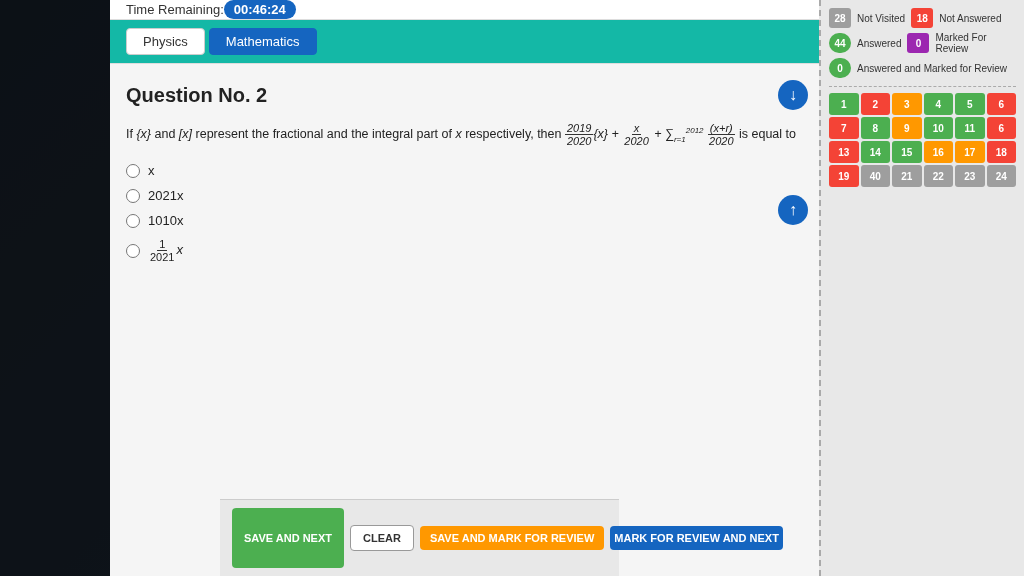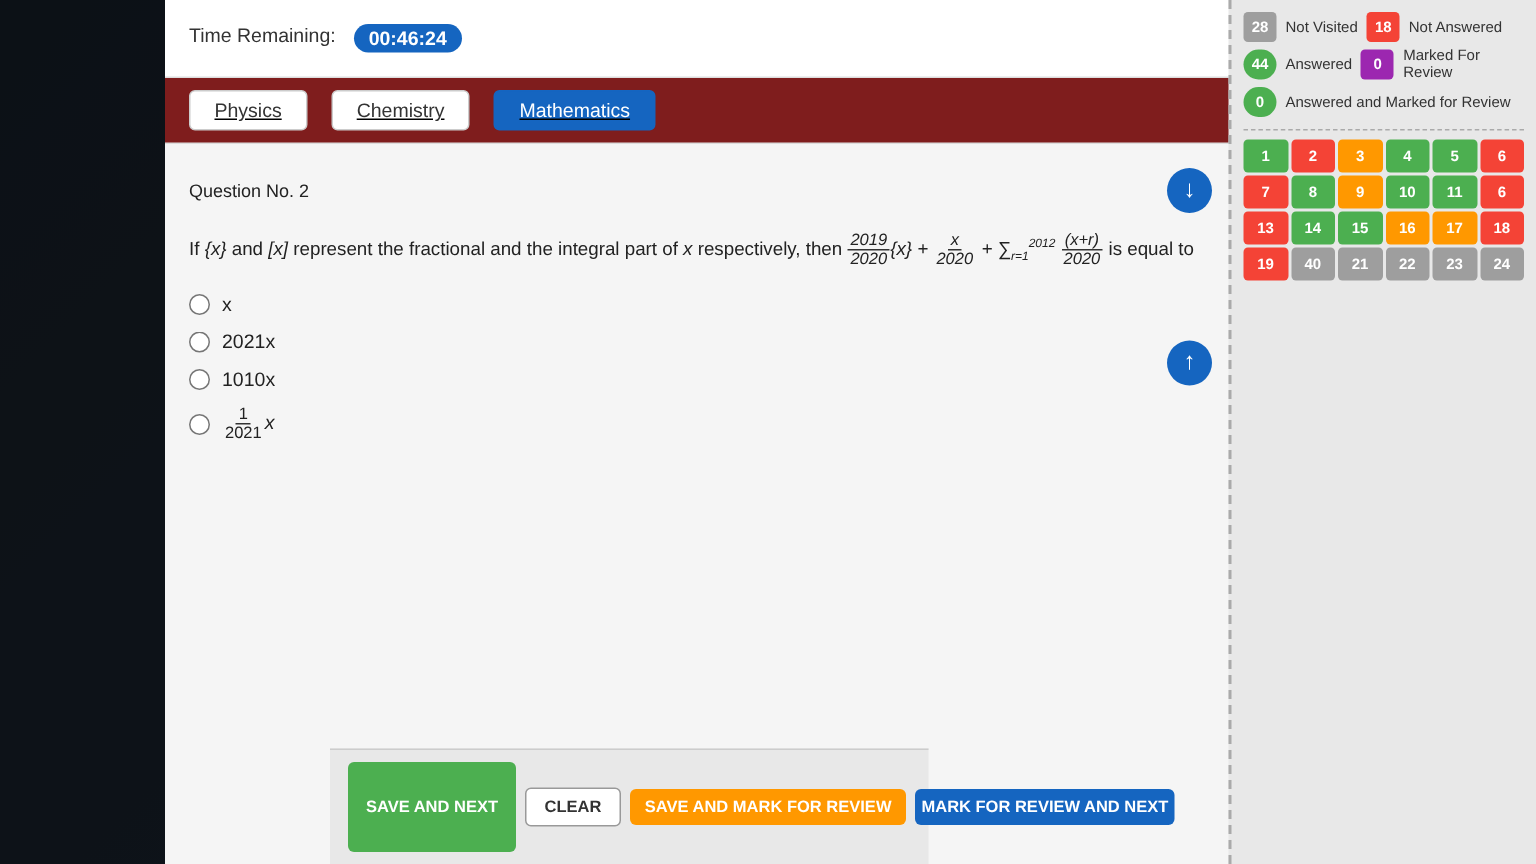--- a/index.html
+++ b/index.html
@@ -42,48 +42,47 @@
       width: 205px;
       height: 100%;
       background: #e8e8e8;
       border-left: 2px dashed #aaa;
       padding: 8px;
     }
 
     
     .header {
       background: #fff;
-      padding: 16px 16px;
-      display: flex;
-      gap: 12px;
+      padding: 0 16px;
+      display: flex;
+      align-items: center;
       border-bottom: 1px solid #ddd;
     }
 
     .time-label {
       font-size: 13px;
       color: #333;
     }
 
     .time-badge {
       background: #1565c0;
       color: #fff;
       font-size: 13px;
       font-weight: bold;
       padding: 2px 10px;
       border-radius: 12px;
     }
 
     
     .tabs {
-      background: #7f1d1d;
+      background: #14b8a6;
       padding: 8px 16px;
       display: flex;
-      gap: 16px;
+      gap: 4px;
       border-bottom: 1px solid #ddd;
-      text-decoration: underline;
     }
 
     .tab {
       padding: 5px 16px;
       border: 1px solid #ccc;
       border-radius: 4px;
       font-size: 13px;
       cursor: pointer;
       background: #fff;
       color: #333;
@@ -103,22 +102,22 @@
     }
 
     .question-header {
       display: flex;
       align-items: center;
       justify-content: space-between;
       margin-bottom: 12px;
     }
 
     .question-title {
-      font-size: 12px;
-      font-weight: normal;
+      font-size: 20px;
+      font-weight: bold;
       color: #222;
     }
 
     .down-arrow-btn {
       background: #1565c0;
       border: none;
       border-radius: 50%;
       width: 30px; height: 30px;
       color: white;
       cursor: pointer;
@@ -322,21 +321,20 @@
 
 <div class="main-content">
 
   <div class="header">
     <span class="time-label">Time Remaining:</span>
     <span class="time-badge">00:46:24</span>
   </div>
 
   <div class="tabs">
     <button class="tab">Physics</button>
-    <button class="tab">Chemistry</button>
     <button class="tab active">Mathematics</button>
   </div>
 
   <div class="question-area">
     <div class="question-header">
       <span class="question-title">Question No. 2</span>
       <button class="down-arrow-btn">↓</button>
     </div>
 
     <div class="question-text">

